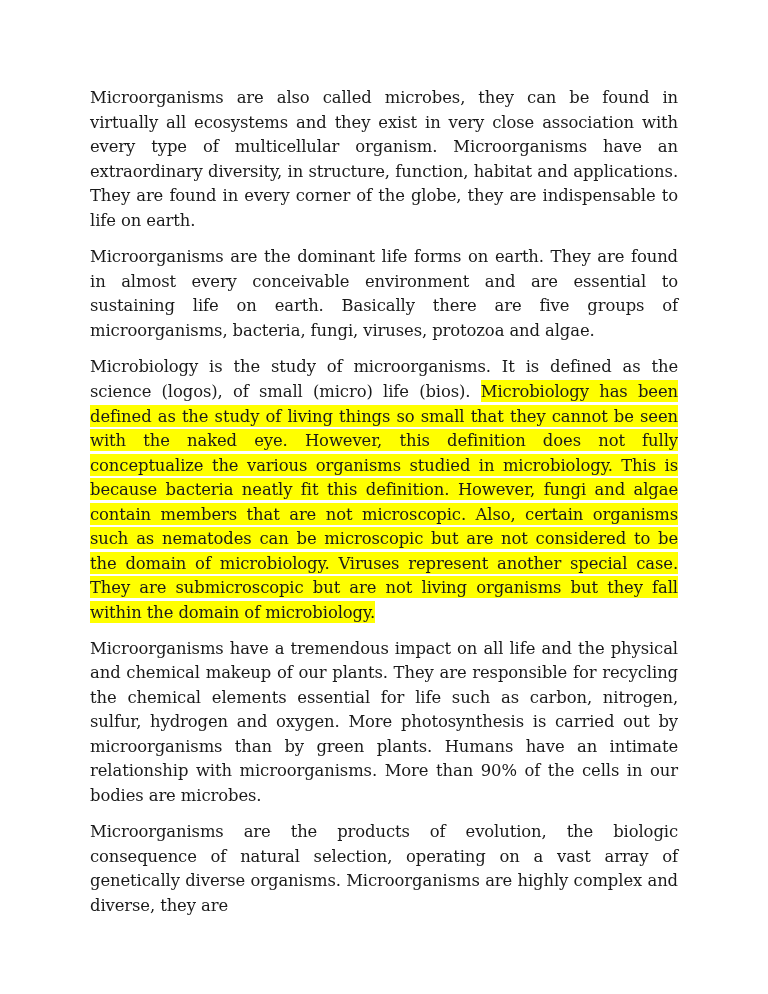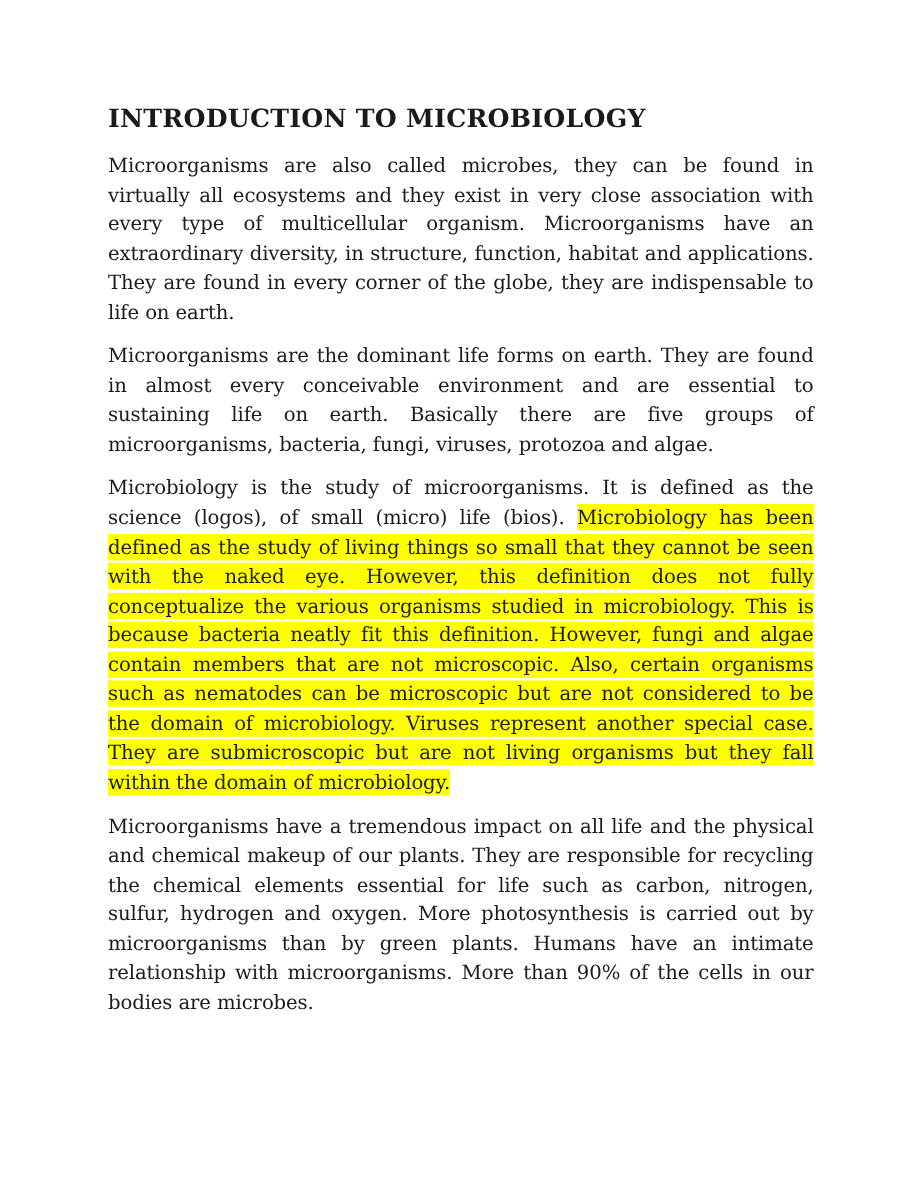--- a/index.html
+++ b/index.html
@@ -41,24 +41,24 @@
     background-color: var(--highlight, #ffff00);
     color: inherit;
     padding: 1.5px 0;
   }
 </style>
 </head>
 <body>
 
 <div class="page">
 
-  <h1 class="doc-heading">INTRODUCTION TO MICROBIOLOGY</h1>
 
   <p class="doc-paragraph"><span>Microorganisms are also called microbes, they can be found in virtually all ecosystems and they exist in very close association with every type of multicellular organism. Microorganisms have an extraordinary diversity, in structure, function, habitat and applications. They are found in every corner of the globe, they are indispensable to life on earth.</span></p>
 
   <p class="doc-paragraph"><span>Microorganisms are the dominant life forms on earth. They are found in almost every conceivable environment and are essential to sustaining life on earth. Basically there are five groups of microorganisms, bacteria, fungi, viruses, protozoa and algae.</span></p>
 
   <p class="doc-paragraph"><span>Microbiology is the study of microorganisms. It is defined as the science (logos), of small (micro) life (bios). </span><mark class="highlight">Microbiology has been defined as the study of living things so small that they cannot be seen with the naked eye. However, this definition does not fully conceptualize the various organisms studied in microbiology. This is because bacteria neatly fit this definition. However, fungi and algae contain members that are not microscopic. Also, certain organisms such as nematodes can be microscopic but are not considered to be the domain of microbiology. Viruses represent another special case. They are submicroscopic but are not living organisms but they fall within the domain of microbiology.</mark></p>
 
   <p class="doc-paragraph"><span>Microorganisms have a tremendous impact on all life and the physical and chemical makeup of our plants. They are responsible for recycling the chemical elements essential for life such as carbon, nitrogen, sulfur, hydrogen and oxygen. More photosynthesis is carried out by microorganisms than by green plants. Humans have an intimate relationship with microorganisms. More than 90% of the cells in our bodies are microbes.</span></p>
 
+  <p class="doc-paragraph"><span>Microorganisms are the products of evolution, the biologic consequence of natural selection, operating on a vast array of genetically diverse organisms. Microorganisms are highly complex and diverse, they are</span></p>
 
 </div>
 
 </body></html>

